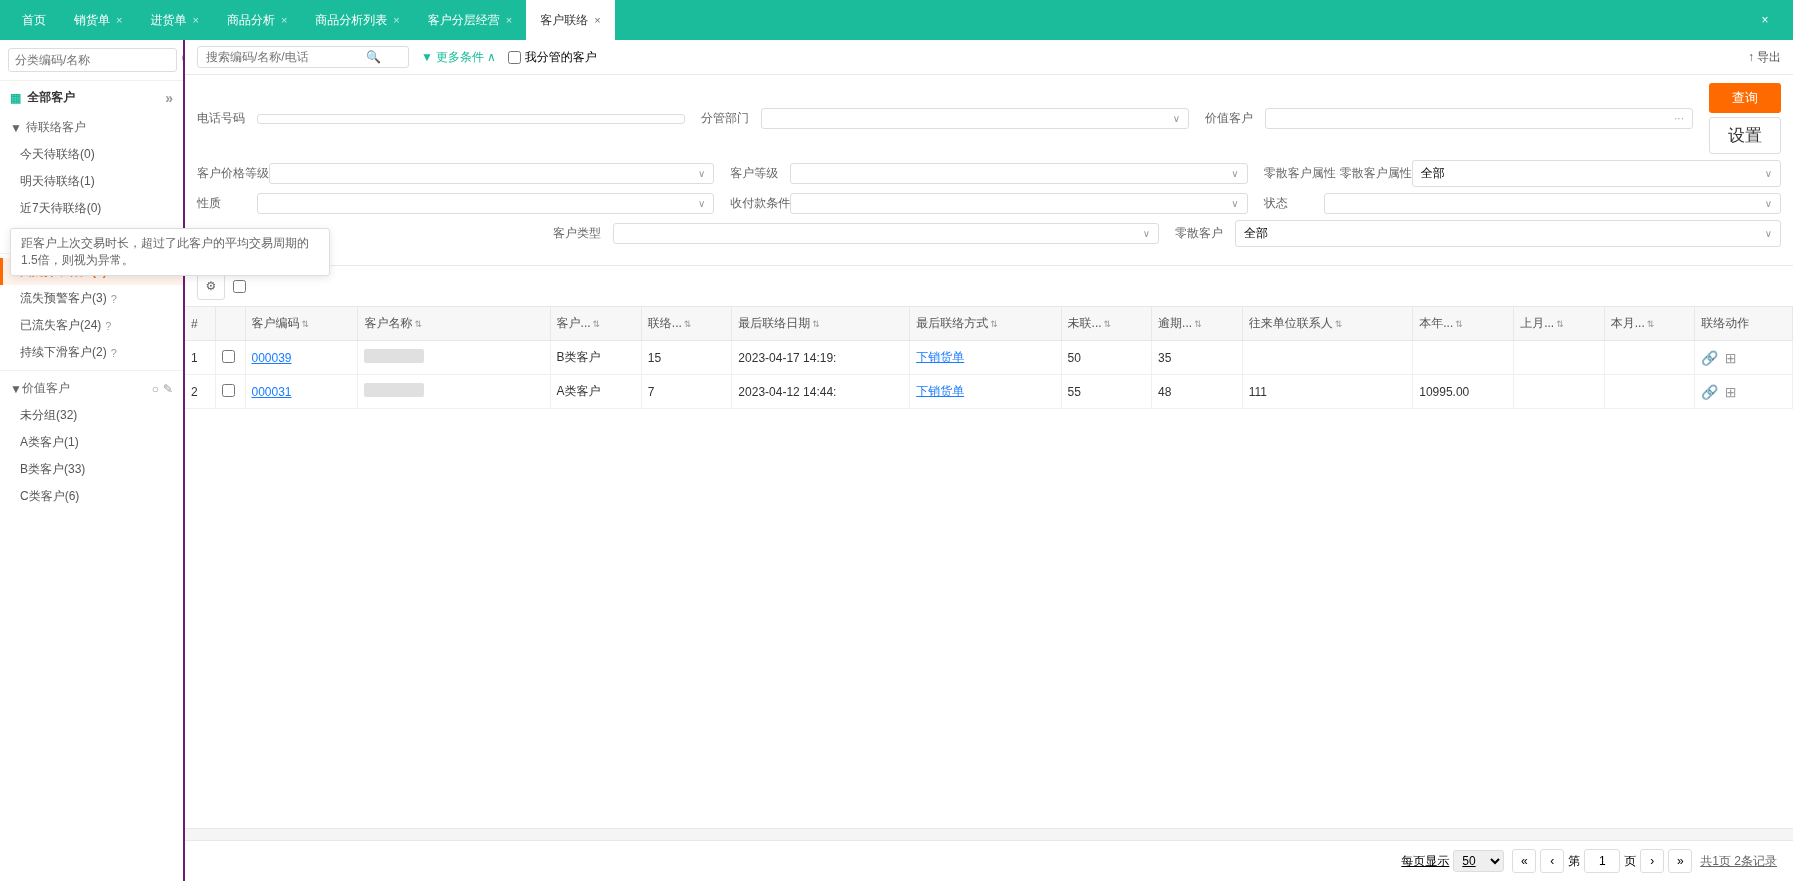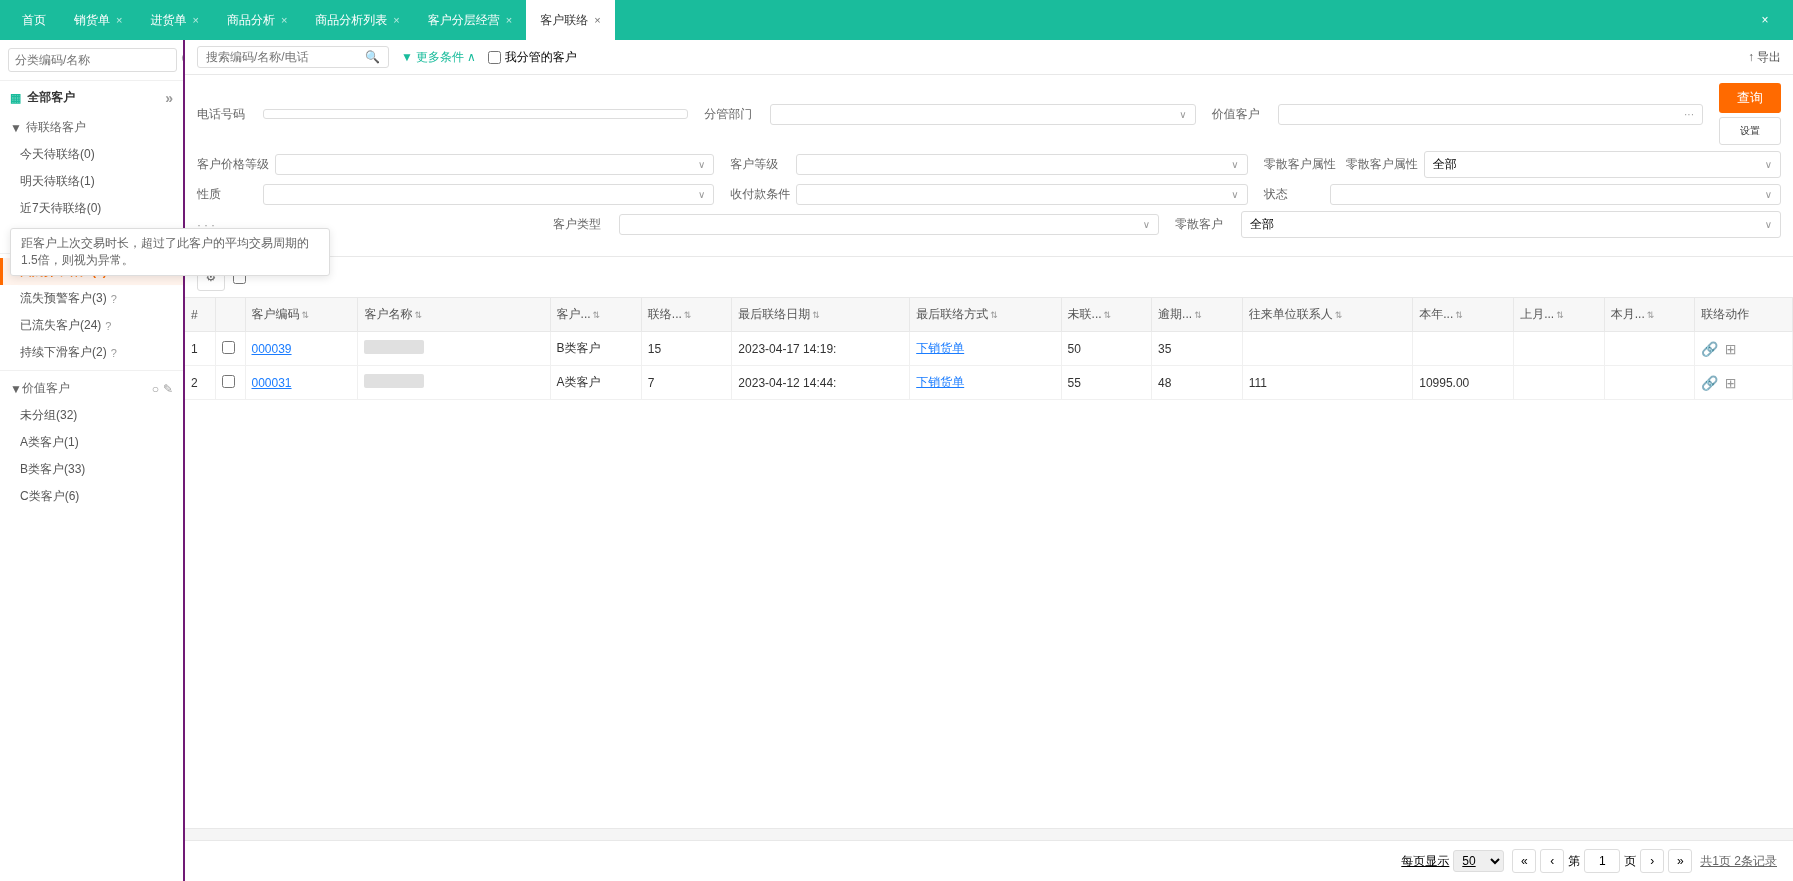--- a/index.html
+++ b/index.html
@@ -139,21 +139,21 @@
       display: flex;
       align-items: center;
       gap: 12px;
     }
     .filter-bar .search-input-wrap {
       display: flex;
       align-items: center;
       border: 1px solid #ddd;
       border-radius: 3px;
       padding: 3px 8px;
-      width: 192px;
+      width: 212px;
     }
     .filter-bar .search-input-wrap input {
       border: none;
       outline: none;
       font-size: 12px;
       width: 160px;
     }
     .filter-bar .more-conditions {
       color: #1abc9c;
       cursor: pointer;
@@ -178,21 +178,20 @@
     .filter-row {
       display: flex;
       align-items: center;
       gap: 16px;
       margin-bottom: 6px;
     }
     .filter-row:last-child { margin-bottom: 16px; }
     .filter-field {
       display: flex;
       align-items: center;
-      gap: 6px;
       flex: 1;
     }
     .filter-field label {
       white-space: nowrap;
       color: #666;
       min-width: 60px;
     }
     .filter-field .field-input {
       flex: 1;
       border: 1px solid #ddd;
@@ -214,21 +213,21 @@
       cursor: pointer;
       font-size: 13px;
     }
     .btn-settings {
       background: #fff;
       color: #333;
       border: 1px solid #ddd;
       border-radius: 3px;
       padding: 6px 18px;
       cursor: pointer;
-      font-size: 10px;
+      font-size: 17px;
     }
 
     
     .tooltip-box {
       position: absolute;
       top: 228px;
       left: 10px;
       background: #fff;
       border: 1px solid #ddd;
       border-radius: 3px;

